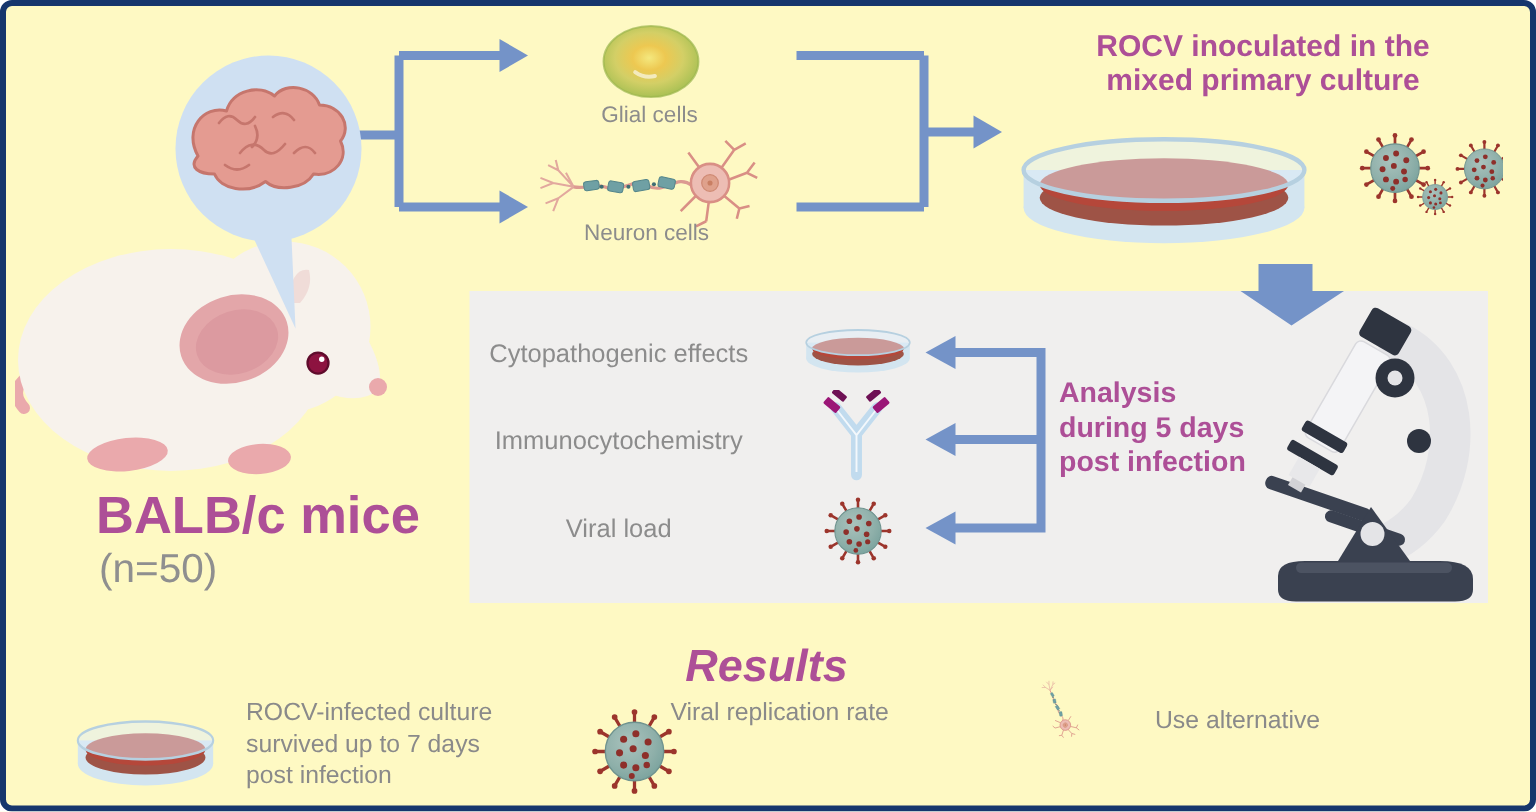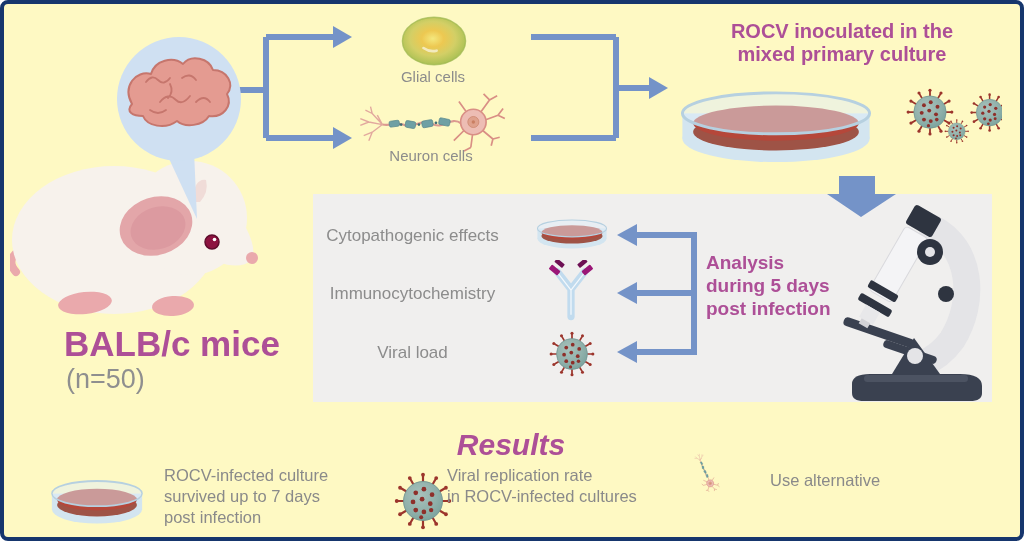--- a/index.html
+++ b/index.html
@@ -258,19 +258,18 @@
 
   <div class="abs txt results-title t-purple">Results</div>
 
   <div class="abs txt res-text res1">
     <div>ROCV-infected culture</div>
     <div>survived up to 7 days</div>
     <div>post infection</div>
   </div>
   <div class="abs txt res-text res2">
     <div>Viral replication rate</div>
-    <div>in ROCV-infected cultures</div>
   </div>
   <div class="abs txt res-text res3">
     <div>Use alternative</div>
   </div>
 
 </div>
 
 </body></html>

